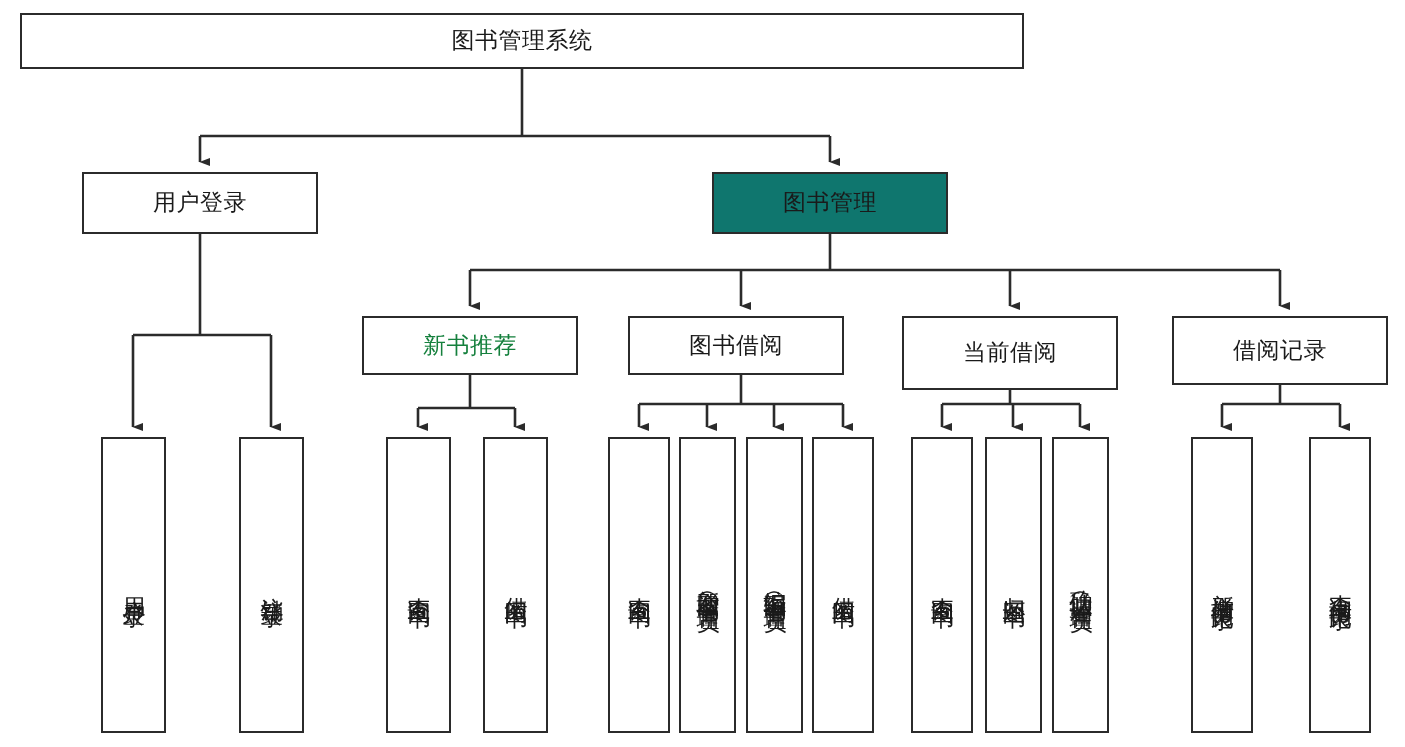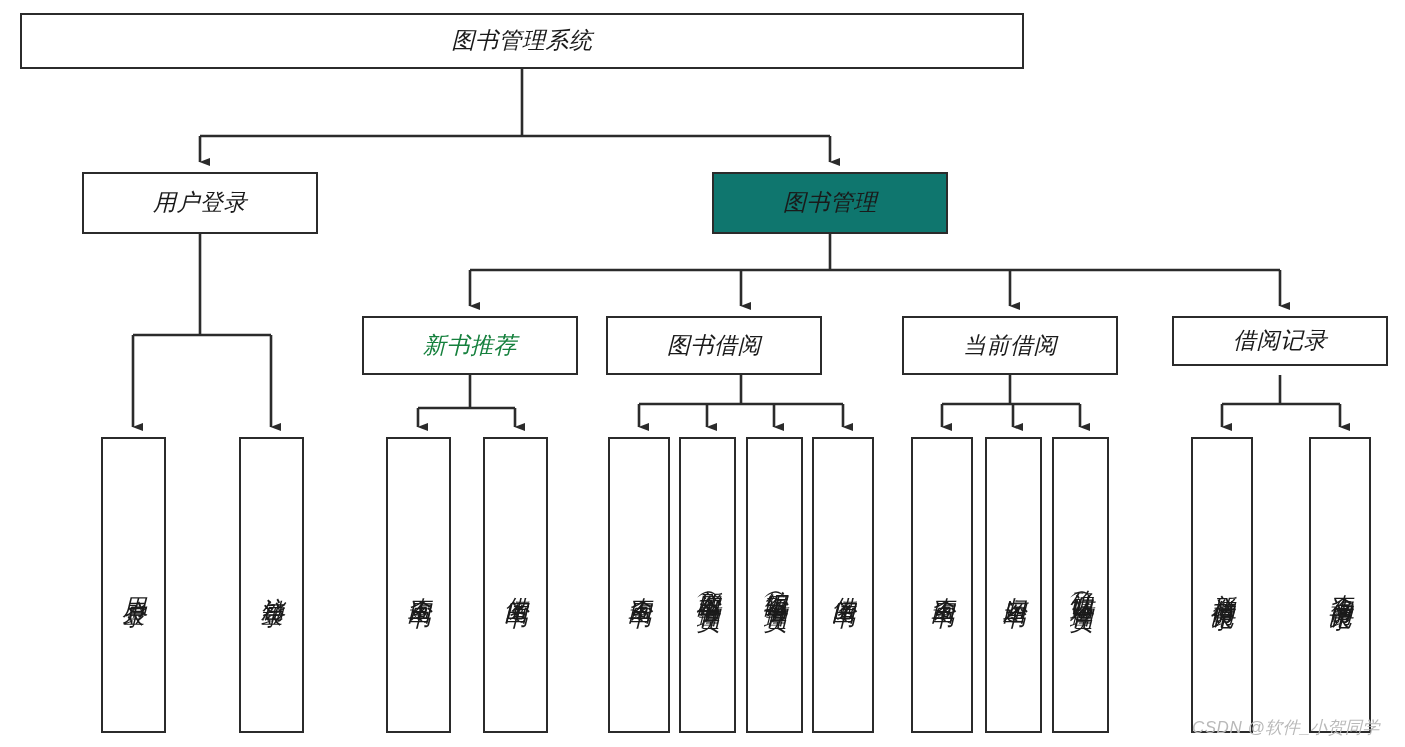--- a/index.html
+++ b/index.html
@@ -9,21 +9,20 @@
   }
   body {
     font-family: "Liberation Sans", "DejaVu Sans", sans-serif;
   }
   #diagram-root {
     position: relative;
     width: 1405px;
     height: 747px;
     background: #ffffff;
     overflow: hidden;
-    font-style: italic;
   }
   svg.layer {
     position: absolute;
     left: 0;
     top: 0;
     width: 1405px;
     height: 747px;
   }
   .node-box {
     position: absolute;
@@ -120,27 +119,27 @@
   <div class="node-box" style="left: 82px; top: 172px; width: 236px; height: 62px; border-color: rgb(43, 43, 43); background: rgb(255, 255, 255);">
     <span class="node-label" style="color: rgb(26, 26, 26);">用户登录</span>
   </div>
   <div class="node-box" style="left: 712px; top: 172px; width: 236px; height: 62px; border-color: rgb(43, 43, 43); background: #0f766e;">
     <span class="node-label" style="color: rgb(26, 26, 26);">图书管理</span>
   </div>
 
   <div class="node-box" style="left: 362px; top: 316px; width: 216px; height: 59px; border-color: rgb(43, 43, 43); background: rgb(255, 255, 255);">
     <span class="node-label" style="color: #15803d;">新书推荐</span>
   </div>
-  <div class="node-box" style="left: 606px; top: 316px; width: 216px; height: 59px; border-color: rgb(43, 43, 43); background: rgb(255, 255, 255);">
+  <div class="node-box" style="left: 628px; top: 316px; width: 216px; height: 59px; border-color: rgb(43, 43, 43); background: rgb(255, 255, 255);">
     <span class="node-label" style="color: rgb(26, 26, 26);">图书借阅</span>
   </div>
-  <div class="node-box" style="left: 902px; top: 316px; width: 216px; height: 59px; border-color: rgb(43, 43, 43); background: rgb(255, 255, 255);">
+  <div class="node-box" style="left: 902px; top: 316px; width: 216px; height: 74px; border-color: rgb(43, 43, 43); background: rgb(255, 255, 255);">
     <span class="node-label" style="color: rgb(26, 26, 26);">当前借阅</span>
   </div>
-  <div class="node-box" style="left: 1172px; top: 316px; width: 216px; height: 50px; border-color: rgb(43, 43, 43); background: rgb(255, 255, 255);">
+  <div class="node-box" style="left: 1172px; top: 316px; width: 216px; height: 69px; border-color: rgb(43, 43, 43); background: rgb(255, 255, 255);">
     <span class="node-label" style="color: rgb(26, 26, 26);">借阅记录</span>
   </div>
 
   <div class="node-box vertical" style="left: 101px; top: 437px; width: 65px; height: 296px; border-color: rgb(43, 43, 43); background: rgb(255, 255, 255);">
     <span class="node-label" style="color: rgb(26, 26, 26);">用户登录</span>
   </div>
   <div class="node-box vertical" style="left: 239px; top: 437px; width: 65px; height: 296px; border-color: rgb(43, 43, 43); background: rgb(255, 255, 255);">
     <span class="node-label" style="color: rgb(26, 26, 26);">注销登录</span>
   </div>
   <div class="node-box vertical" style="left: 386px; top: 437px; width: 65px; height: 296px; border-color: rgb(43, 43, 43); background: rgb(255, 255, 255);">
@@ -170,15 +169,14 @@
   <div class="node-box vertical" style="left: 1052px; top: 437px; width: 57px; height: 296px; border-color: rgb(43, 43, 43); background: rgb(255, 255, 255);">
     <span class="node-label" style="color: rgb(26, 26, 26);">确认归还（管理员）</span>
   </div>
   <div class="node-box vertical" style="left: 1191px; top: 437px; width: 62px; height: 296px; border-color: rgb(43, 43, 43); background: rgb(255, 255, 255);">
     <span class="node-label" style="color: rgb(26, 26, 26);">新增借阅记录</span>
   </div>
   <div class="node-box vertical" style="left: 1309px; top: 437px; width: 62px; height: 296px; border-color: rgb(43, 43, 43); background: rgb(255, 255, 255);">
     <span class="node-label" style="color: rgb(26, 26, 26);">查询借阅记录</span>
   </div>
 
-  <div class="watermark" style="left: 1192px; top: 716px; color: rgb(185, 185, 185);">CSDN @软件_小贺同学</div>
 
 </div>
 
 </body></html>

